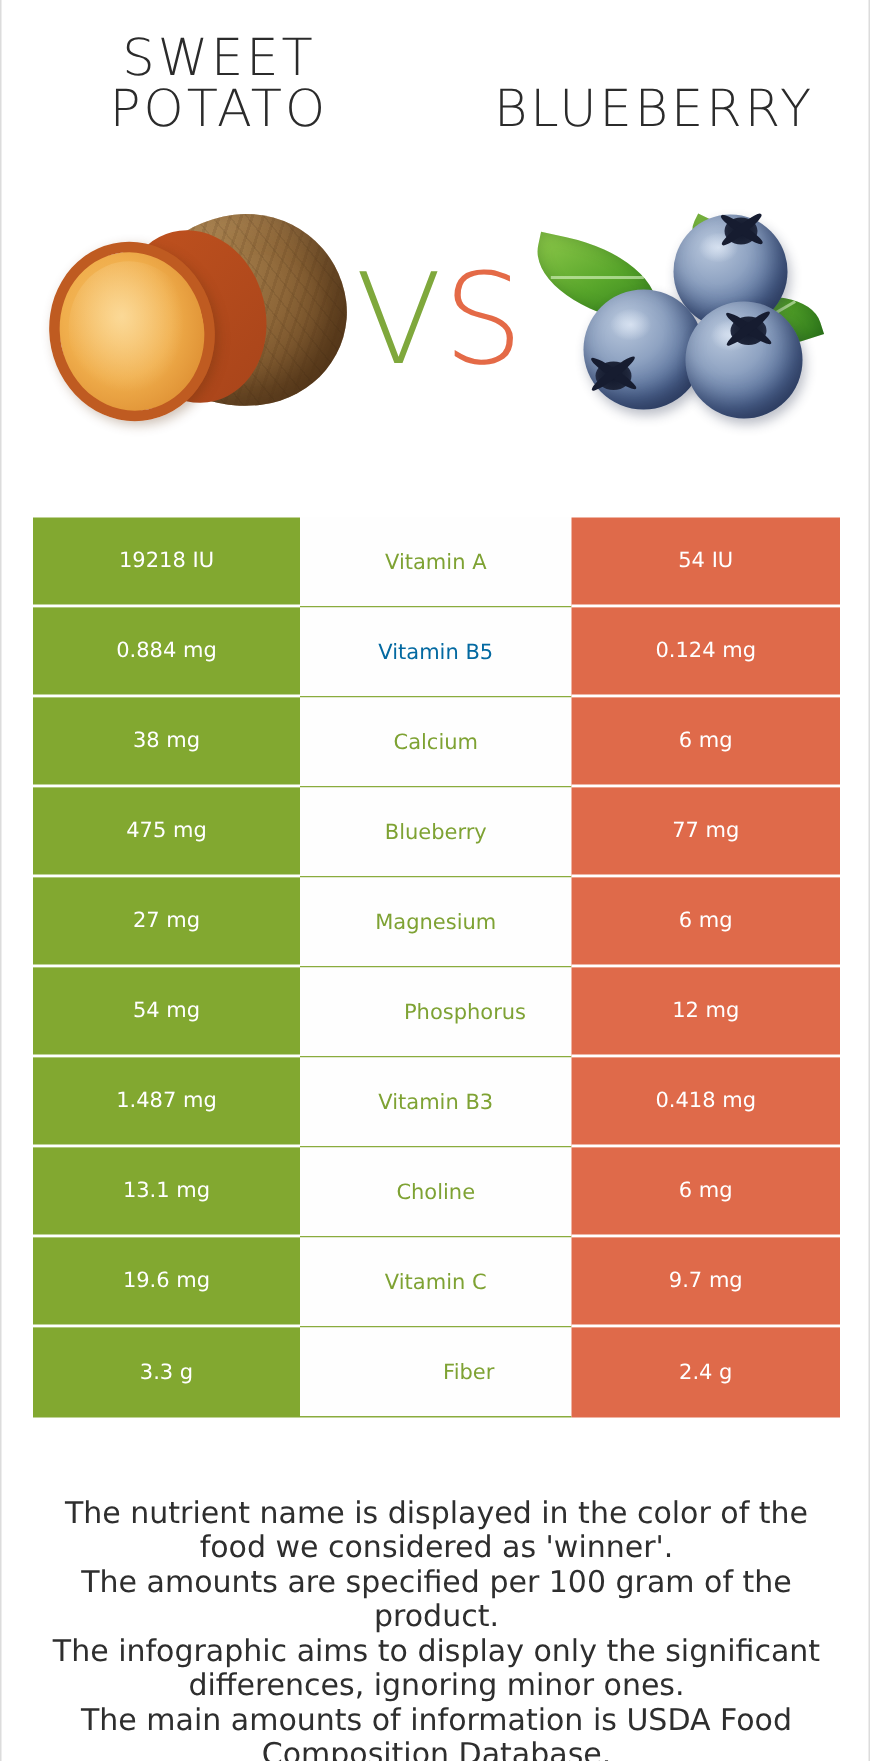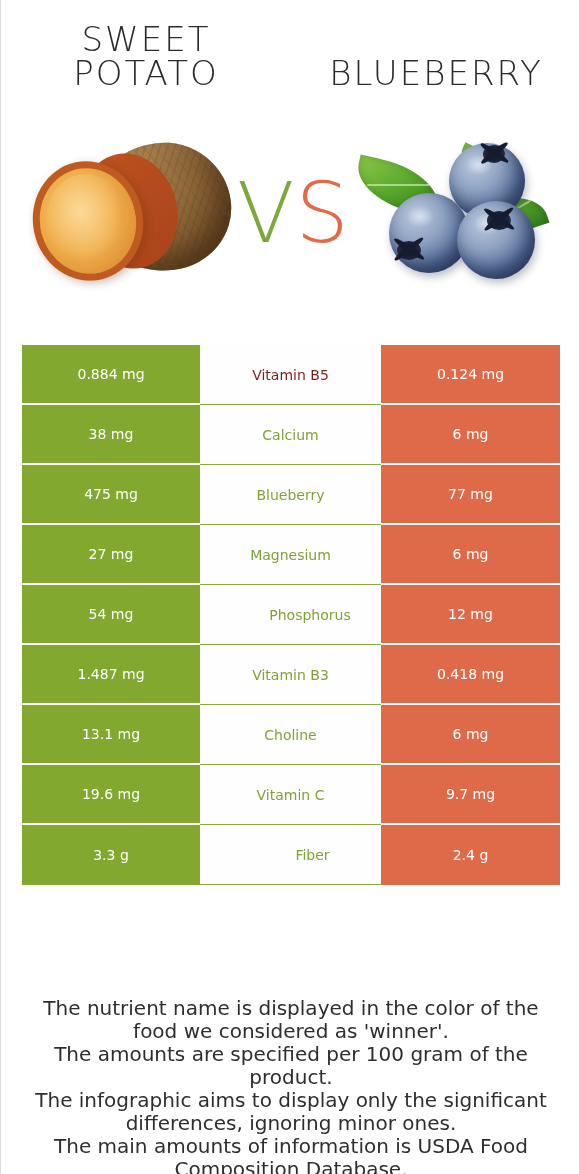--- a/index.html
+++ b/index.html
@@ -306,22 +306,27 @@
       <div class="berry berry-left"></div>
       <div class="crown crown-left"></div>
       <div class="berry berry-right"></div>
       <div class="crown crown-right"></div>
     </div>
 
   </div>
 
   <div class="table" id="comparison-table">
       <div class="row">
+        <div class="cell cell-left">19218 IU</div>
+        <div class="cell cell-mid" style="color: rgb(126, 162, 51);">Vitamin A</div>
+        <div class="cell cell-right">54 IU</div>
+      </div>
+      <div class="row">
         <div class="cell cell-left">0.884 mg</div>
-        <div class="cell cell-mid" style="color: #7f1d1d;">Vitamin B5</div>
+        <div class="cell cell-mid" style="color: #0369a1;">Vitamin B5</div>
         <div class="cell cell-right">0.124 mg</div>
       </div>
       <div class="row">
         <div class="cell cell-left">38 mg</div>
         <div class="cell cell-mid" style="color: rgb(126, 162, 51);">Calcium</div>
         <div class="cell cell-right">6 mg</div>
       </div>
       <div class="row">
         <div class="cell cell-left">475 mg</div>
         <div class="cell cell-mid" style="color: rgb(126, 162, 51);">Blueberry</div>

